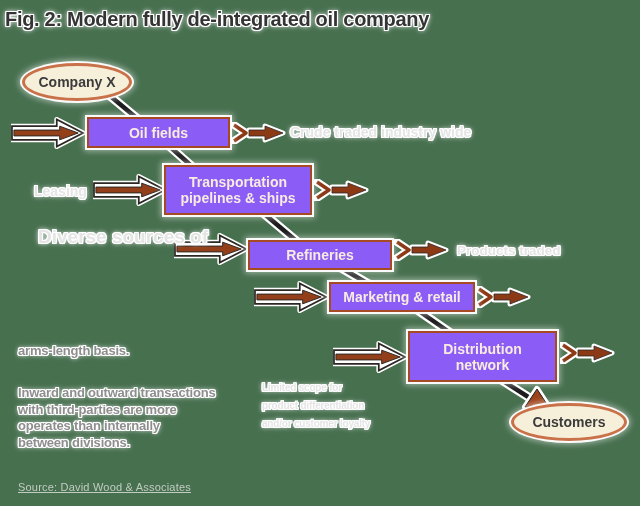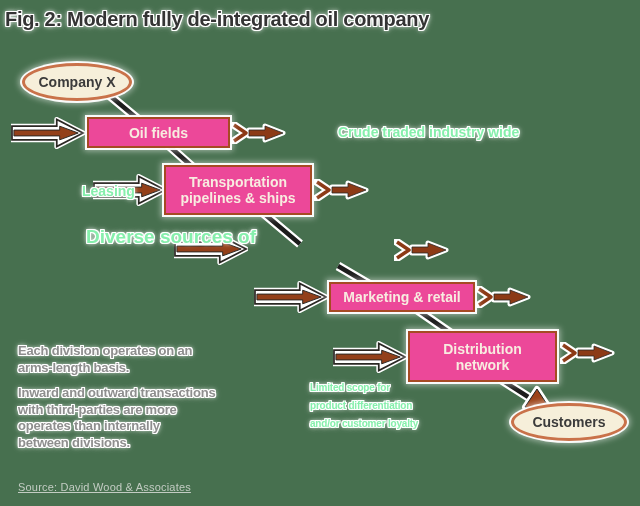--- a/index.html
+++ b/index.html
@@ -20,34 +20,34 @@
   }
   .oval{
     position:absolute;z-index:3;border:3px solid #C9724A;background:#F6EFDA;border-radius:50%;
     display:flex;align-items:center;justify-content:center;
     font-size:14px;font-weight:bold;color:#3B3B3B;white-space:nowrap;
     box-shadow:0 0 0 2px rgba(255,255,255,.95),0 0 6px 3px rgba(255,255,255,.55);
   }
   #oval-company{left:22px;top:63px;width:104px;height:32px;}
   #oval-customers{left:511px;top:403px;width:110px;height:32px;}
   .node{
-    position:absolute;z-index:2;background:#ec4899;border:2px solid #A64A23;
+    position:absolute;z-index:2;background:#8b5cf6;border:2px solid #A64A23;
     display:flex;align-items:center;justify-content:center;text-align:center;
     color:#F8ECE0;font-size:14px;font-weight:bold;line-height:16px;
     box-shadow:0 0 0 2px rgba(255,255,255,.95),0 0 6px 3px rgba(255,255,255,.5);
   }
   #box-oil{left:87px;top:117px;width:139px;height:27px;}
   #box-transport{left:164px;top:165px;width:144px;height:46px;}
   #box-refineries{left:248px;top:240px;width:140px;height:26px;}
   #box-marketing{left:329px;top:282px;width:142px;height:26px;}
   #box-distribution{left:408px;top:331px;width:145px;height:47px;}
   #box-distribution .node-label{max-width:112px;}
   .svg-abs{position:absolute;z-index:2;}
   #chain-line{position:absolute;left:0;top:0;z-index:1;}
-  .ann{position:absolute;z-index:4;font-weight:bold;color:#86efac;white-space:nowrap;margin-left:48px;}
+  .ann{position:absolute;z-index:4;font-weight:bold;color:#e5e5e5;white-space:nowrap;}
   #ann-crude{left:290px;top:124px;font-size:14px;}
   #ann-leasing{left:34px;top:183px;font-size:14px;}
   #ann-diverse{left:38px;top:230px;width:134px;font-size:19px;line-height:14px;text-align:left;}
   #ann-products{left:457px;top:243px;font-size:13.5px;}
   #ann-limited{left:262px;top:379px;font-size:10px;line-height:18px;letter-spacing:-0.2px;}
   .note{position:absolute;z-index:4;color:#8E8E8E;font-weight:bold;font-size:13px;line-height:16.5px;letter-spacing:-0.2px;white-space:nowrap;}
   #note-1{left:18px;top:343px;}
   #note-2{left:18px;top:385px;}
   .line{display:block;}
   #source{position:absolute;left:18px;top:481px;z-index:4;font-size:11px;color:#C3CCC3;letter-spacing:0.2px;text-decoration:underline;}
@@ -129,40 +129,43 @@
   <div class="oval" id="oval-customers">
     <span>Customers</span>
   </div>
 
   <div class="node" id="box-oil">
     <span class="node-label">Oil fields</span>
   </div>
   <div class="node" id="box-transport">
     <span class="node-label">Transportation pipelines &amp; ships</span>
   </div>
+  <div class="node" id="box-refineries">
+    <span class="node-label">Refineries</span>
+  </div>
   <div class="node" id="box-marketing">
     <span class="node-label">Marketing &amp; retail</span>
   </div>
   <div class="node" id="box-distribution">
     <span class="node-label">Distribution network</span>
   </div>
 
   <div class="ann halo" id="ann-crude">Crude traded industry wide</div>
   <div class="ann halo" id="ann-leasing">Leasing</div>
   <div class="ann halo" id="ann-diverse">
     <span class="line">Diverse sources of</span>
   </div>
+  <div class="ann halo" id="ann-products">Products traded</div>
   <div class="ann halo" id="ann-limited">
     <span class="line">Limited scope for</span>
     <span class="line">product differentiation</span>
     <span class="line">and/or customer loyalty</span>
   </div>
 
   <div class="note halo" id="note-1">
-    <span class="line">Each division operates on an</span>
     <span class="line">arms-length basis.</span>
   </div>
   <div class="note halo" id="note-2">
     <span class="line">Inward and outward transactions</span>
     <span class="line">with third-parties are more</span>
     <span class="line">operates than internally</span>
     <span class="line">between divisions.</span>
   </div>
 
   <div id="source">Source: David Wood &amp; Associates</div>

